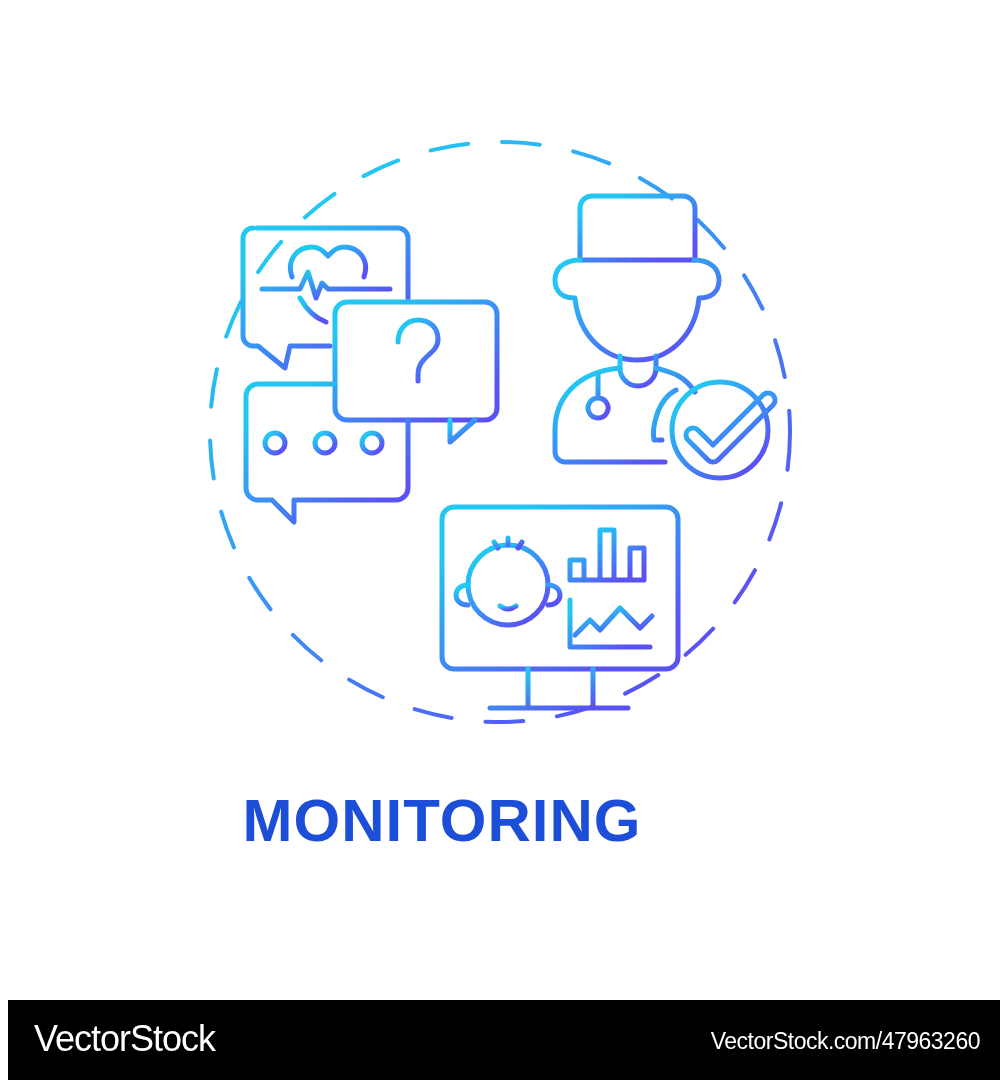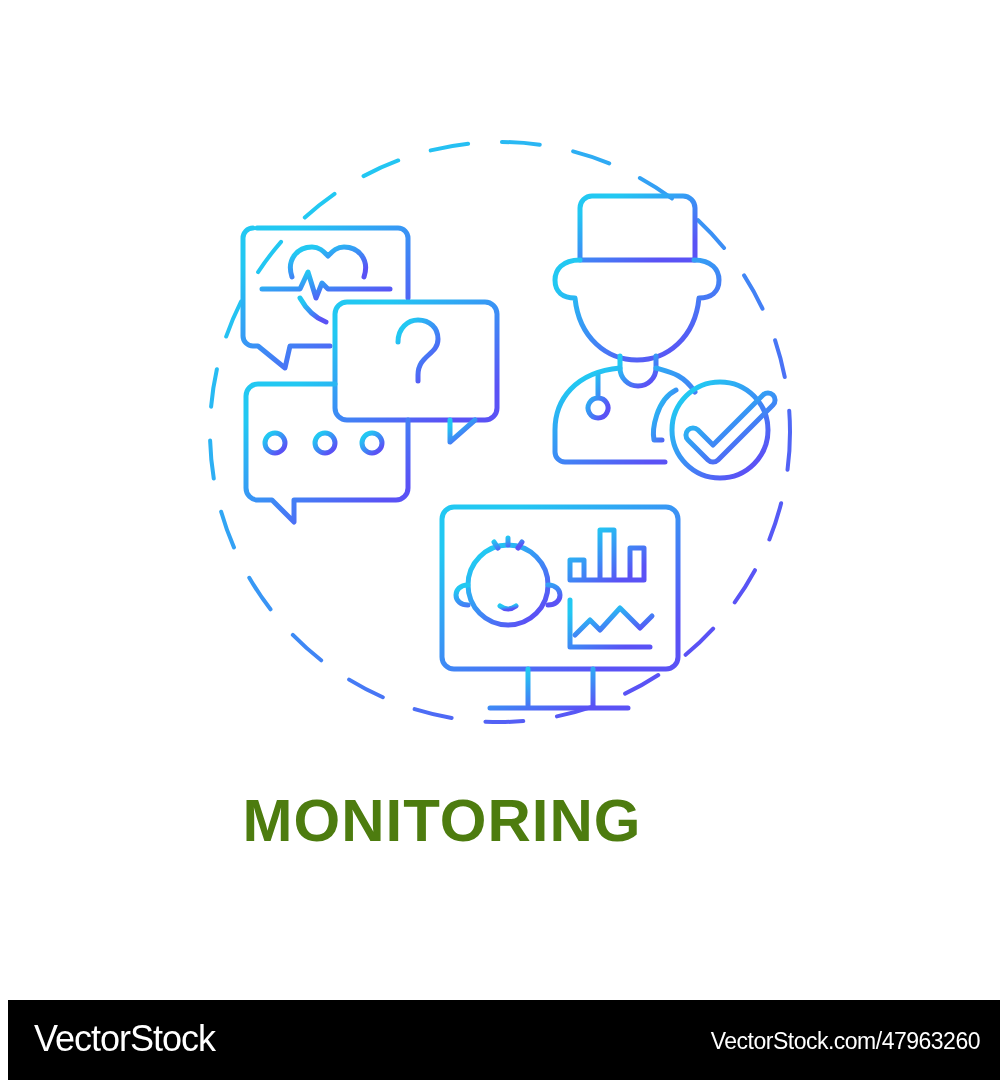--- a/index.html
+++ b/index.html
@@ -1,18 +1,18 @@
 <!DOCTYPE html>
 <html><head>
 <meta charset="utf-8">
 <style>
   html, body { margin:0; padding:0; }
   body { width:1000px; height:1080px; background:#ffffff; position:relative; overflow:hidden; font-family:"Liberation Sans", sans-serif; }
   #art { position:absolute; left:0; top:0; width:1000px; height:1000px; }
-  .title { position:absolute; left:0; top:786px; width:884px; text-align:center; font-family:"Liberation Sans", sans-serif; font-weight:bold; font-size:60px; letter-spacing:1px; color:#4d7c0f; }
+  .title { position:absolute; left:0; top:786px; width:884px; text-align:center; font-family:"Liberation Sans", sans-serif; font-weight:bold; font-size:60px; letter-spacing:1px; color:#1d4ed8; }
   .footer { position:absolute; left:8px; top:1000px; width:1000px; height:80px; background:#000; color:#fff; }
   .brand { position:absolute; left:26px; top:18px; font-family:"Liberation Sans", sans-serif; font-size:36px; letter-spacing:-1px; }
   .ref { position:absolute; right:28px; top:28px; font-family:Liberation Sans, sans-serif; font-size:23px; letter-spacing:-0.5px; }
 </style>
 </head>
 <body>
 
 <svg id="art" viewBox="0 0 1000 1000" xmlns="http://www.w3.org/2000/svg">
   <defs>
     <linearGradient id="g" x1="0.2" y1="0.1" x2="0.85" y2="0.85">

